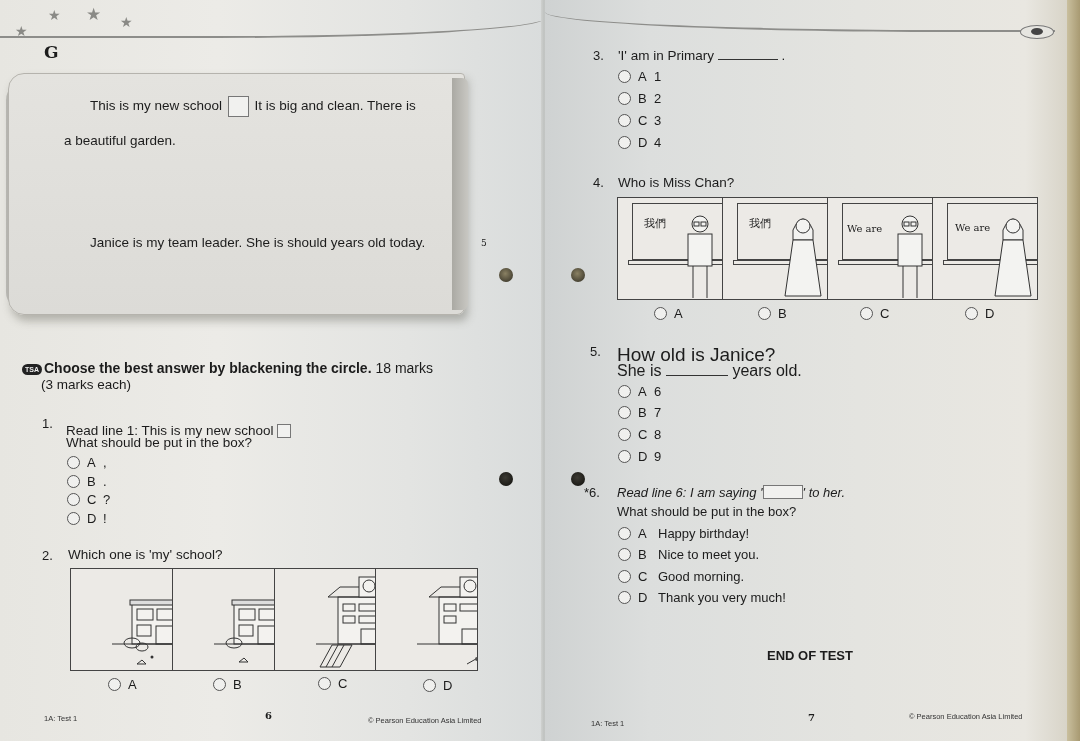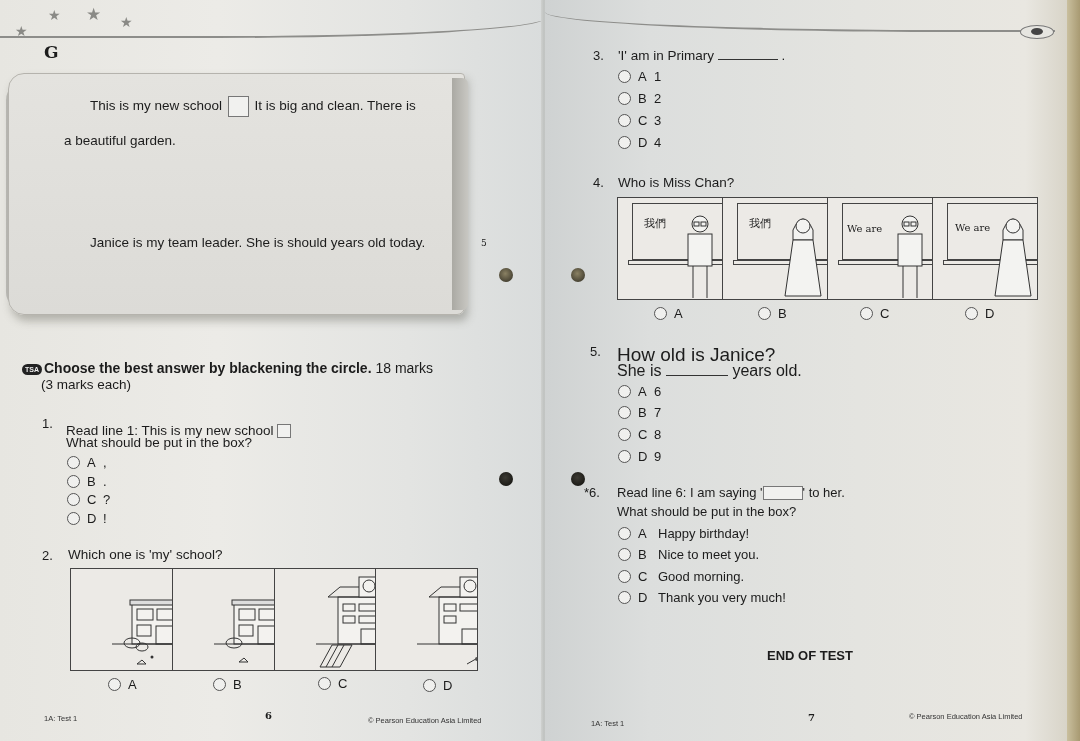--- a/index.html
+++ b/index.html
@@ -331,21 +331,21 @@
       <span class="letter">C</span>
       <span>8</span>
     </div>
   <div class="opt" style="left:73px;top:449px;">
       <span class="radio"></span>
       <span class="letter">D</span>
       <span>9</span>
     </div>
 
   <span class="abs" style="left:39px;top:485px;font-size:13px;">*6.</span>
-  <div class="abs" style="left:72px;top:485px;font-size:13px;display:flex;align-items:center;">
+  <div class="abs" style="left:72px;top:485px;font-size:13px;display:flex;align-items:flex-start;font-style:italic;">
     <span>Read line 6: I am saying '</span>
       <span class="inline-box" style="width:38px;height:12px;"></span>
       <span>' to her.</span>
   </div>
   <span class="abs" style="left:72px;top:504px;font-size:13px;">What should be put in the box?</span>
   <div class="opt" style="left:73px;top:526px;">
       <span class="radio"></span>
       <span class="letter" style="width:20px;">A</span>
       <span>Happy birthday!</span>
     </div>

